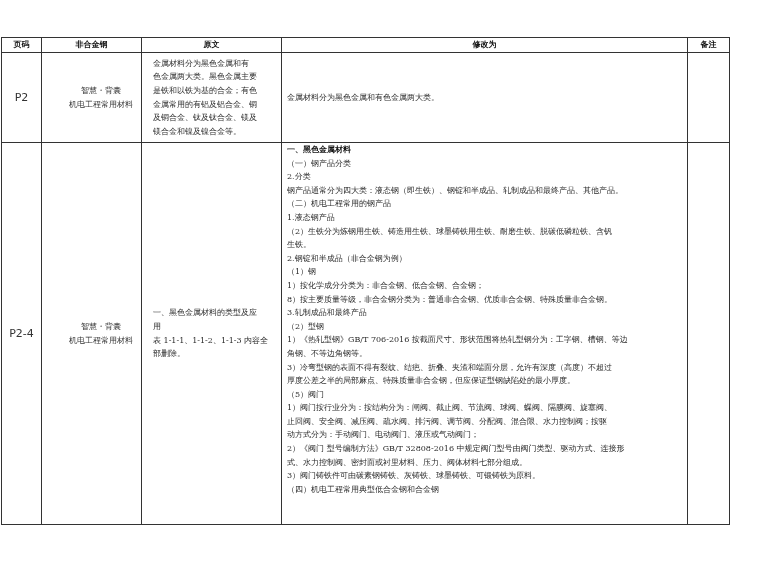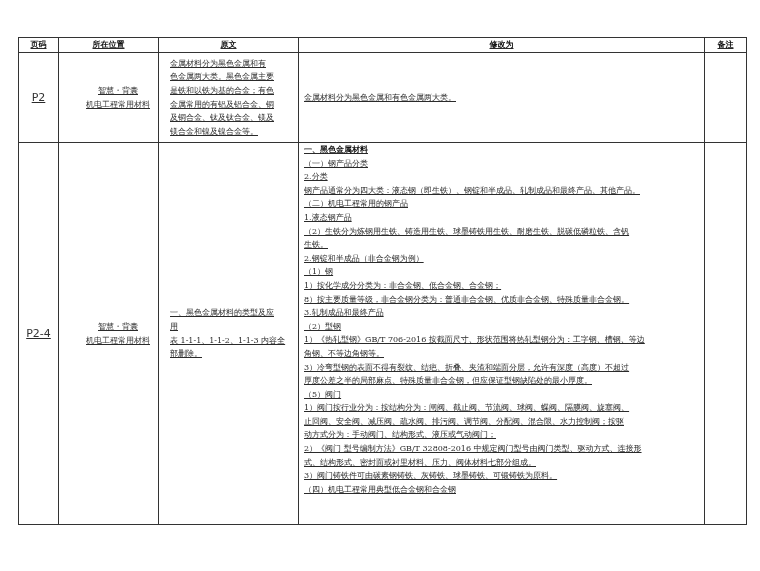--- a/index.html
+++ b/index.html
@@ -10,26 +10,25 @@
       height: 571px;
       overflow: hidden;
     }
     body {
       font-family: "DejaVu Serif", "Liberation Serif", serif;
       color: #2a2a2a;
       position: relative;
     }
     .doc-table {
       position: absolute;
-      left: 18px;
+      left: 1px;
       top: 37px;
       border-collapse: collapse;
       table-layout: fixed;
       width: 728px;
-      text-decoration: underline;
     }
     .doc-table th, .doc-table td {
       border: 1px solid #333333;
       padding: 0 4px;
       vertical-align: middle;
       font-size: 8px;
       line-height: 13.6px;
       word-break: break-all;
     }
     .doc-table th {
@@ -73,21 +72,21 @@
   <colgroup>
     <col style="width:40px">
     <col style="width:100px">
     <col style="width:140px">
     <col style="width:406px">
     <col style="width:42px">
   </colgroup>
   <thead>
     <tr>
       <th>页码</th>
-      <th>所在位置</th>
+      <th>非合金钢</th>
       <th>原文</th>
       <th>修改为</th>
       <th>备注</th>
     </tr>
   </thead>
   <tbody>
     <tr class="row1">
       <td class="page-cell">P2</td>
       <td class="loc-cell">
         <span class="line">智慧・背囊</span>
@@ -133,22 +132,22 @@
         <span class="line">8）按主要质量等级，非合金钢分类为：普通非合金钢、优质非合金钢、特殊质量非合金钢。</span>
         <span class="line">3.轧制成品和最终产品</span>
         <span class="line">（2）型钢</span>
         <span class="line">1）《热轧型钢》GB/T 706-2016 按截面尺寸、形状范围将热轧型钢分为：工字钢、槽钢、等边</span>
         <span class="line">角钢、不等边角钢等。</span>
         <span class="line">3）冷弯型钢的表面不得有裂纹、结疤、折叠、夹渣和端面分层，允许有深度（高度）不超过</span>
         <span class="line">厚度公差之半的局部麻点、特殊质量非合金钢，但应保证型钢缺陷处的最小厚度。</span>
         <span class="line">（5）阀门</span>
         <span class="line">1）阀门按行业分为：按结构分为：闸阀、截止阀、节流阀、球阀、蝶阀、隔膜阀、旋塞阀、</span>
         <span class="line">止回阀、安全阀、减压阀、疏水阀、排污阀、调节阀、分配阀、混合限、水力控制阀；按驱</span>
-        <span class="line">动方式分为：手动阀门、结构形式、液压或气动阀门；</span>
+        <span class="line">动方式分为：手动阀门、电动阀门、液压或气动阀门；</span>
         <span class="line">2）《阀门 型号编制方法》GB/T 32808-2016 中规定阀门型号由阀门类型、驱动方式、连接形</span>
-        <span class="line">式、结构形式、密封面或衬里材料、压力、阀体材料七部分组成。</span>
+        <span class="line">式、水力控制阀、密封面或衬里材料、压力、阀体材料七部分组成。</span>
         <span class="line">3）阀门铸铁件可由碳素钢铸铁、灰铸铁、球墨铸铁、可锻铸铁为原料。</span>
         <span class="line">（四）机电工程常用典型低合金钢和合金钢</span>
       </td>
       <td></td>
     </tr>
   </tbody>
 </table>
 
 </body></html>

